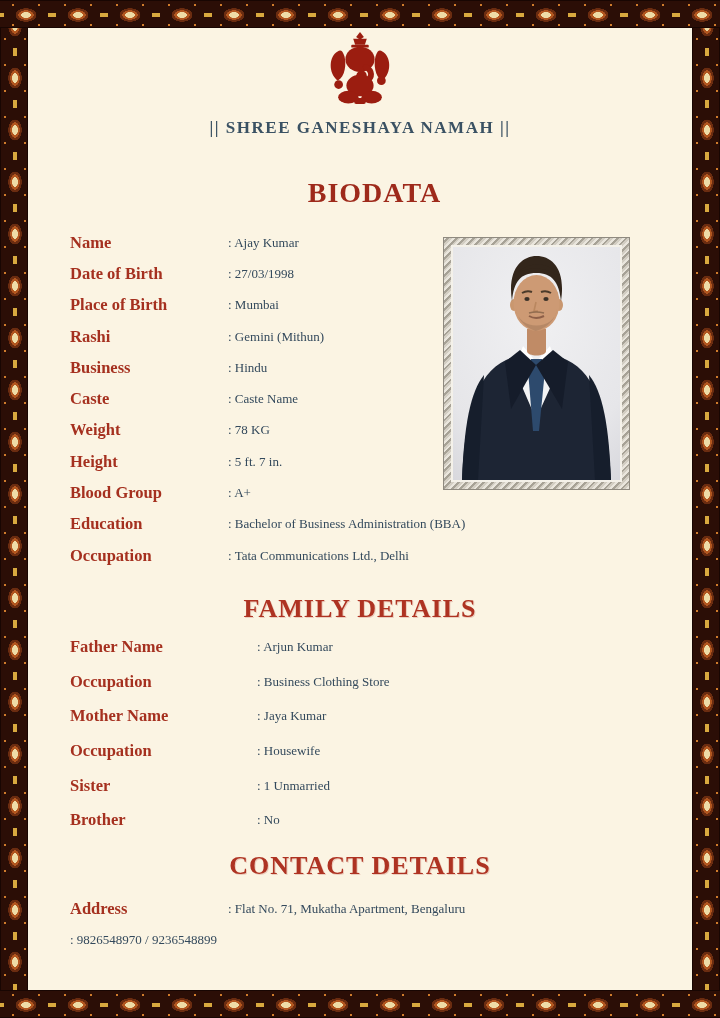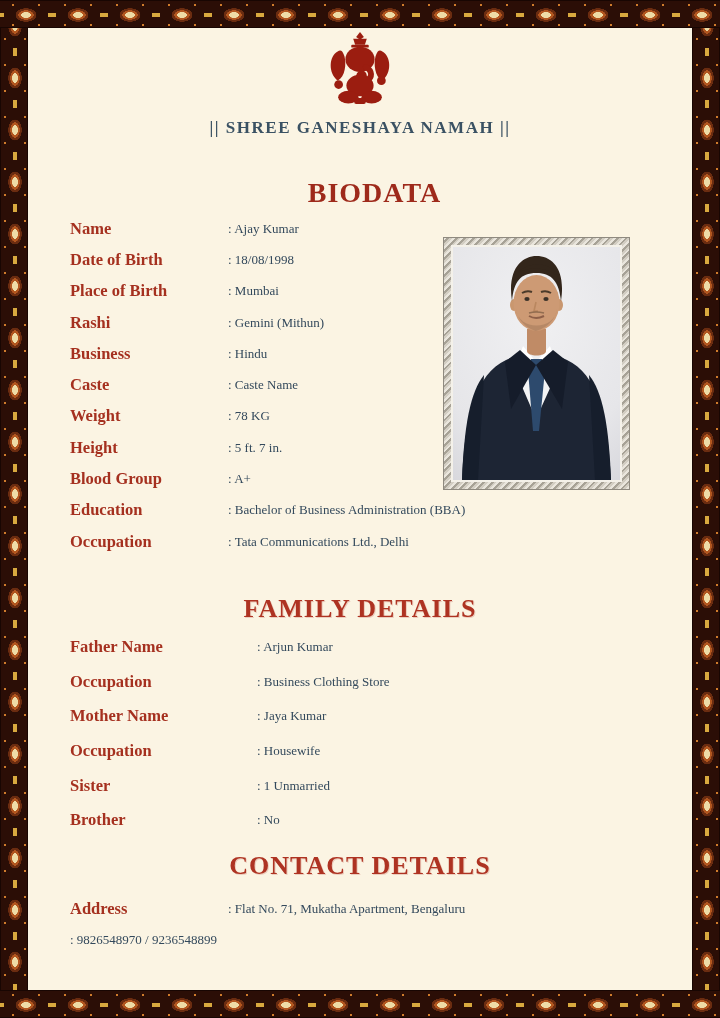--- a/index.html
+++ b/index.html
@@ -59,21 +59,21 @@
     text-shadow:1px 1px 0 #eccdbd;
   }
   .family-title{top:594px;}
   .contact-title{top:851px;}
 
   
   .rows{position:absolute;left:70px;right:34px;margin:0;padding:0;list-style:none;}
   .rows li{display:flex;align-items:center;}
   .rows .label{flex:none;width:158px;color:#A5301F;font-weight:bold;font-size:16.5px;}
   .rows .value{color:#33495C;font-size:13px;white-space:nowrap;}
-  .biodata-rows{top:213px;}
+  .biodata-rows{top:227px;}
   .biodata-rows li{height:31.3px;}
   .family-rows{top:630px;}
   .family-rows li{height:34.6px;gap:29px;}
   .contact-rows{top:893px;}
   .contact-rows li{height:31.5px;}
 
   
   .photo-frame{
     position:absolute;left:443px;top:237px;width:187px;height:253px;box-sizing:border-box;
     padding:7px;border:1px solid #8f8a80;
@@ -121,21 +121,21 @@
 
   <div class="doc-title">BIODATA</div>
 
   <ul class="rows biodata-rows">
     <li>
         <span class="label">Name</span>
         <span class="value">: Ajay Kumar</span>
       </li>
     <li>
         <span class="label">Date of Birth</span>
-        <span class="value">: 18/08/1998</span>
+        <span class="value">: 27/03/1998</span>
       </li>
     <li>
         <span class="label">Place of Birth</span>
         <span class="value">: Mumbai</span>
       </li>
     <li>
         <span class="label">Rashi</span>
         <span class="value">: Gemini (Mithun)</span>
       </li>
     <li>

